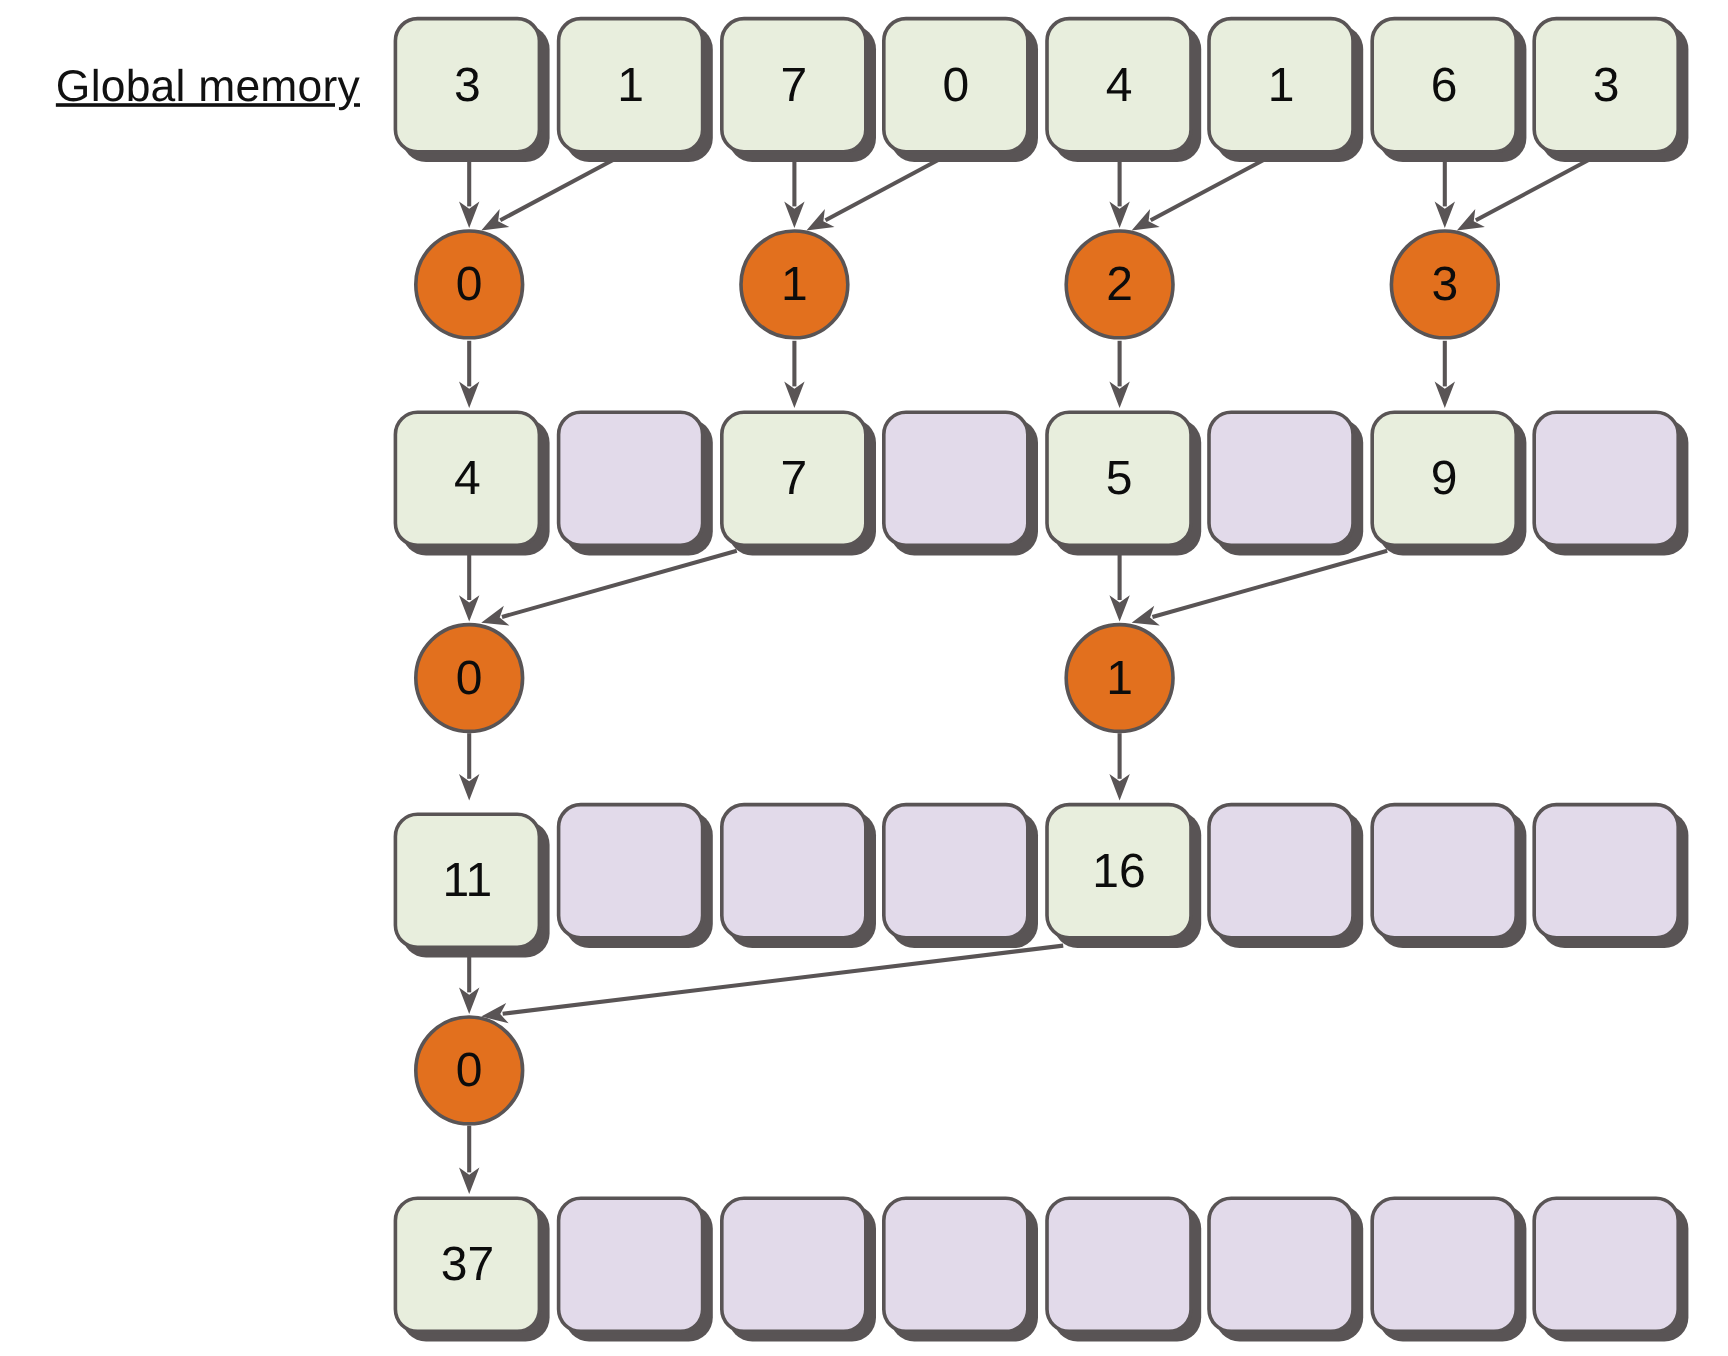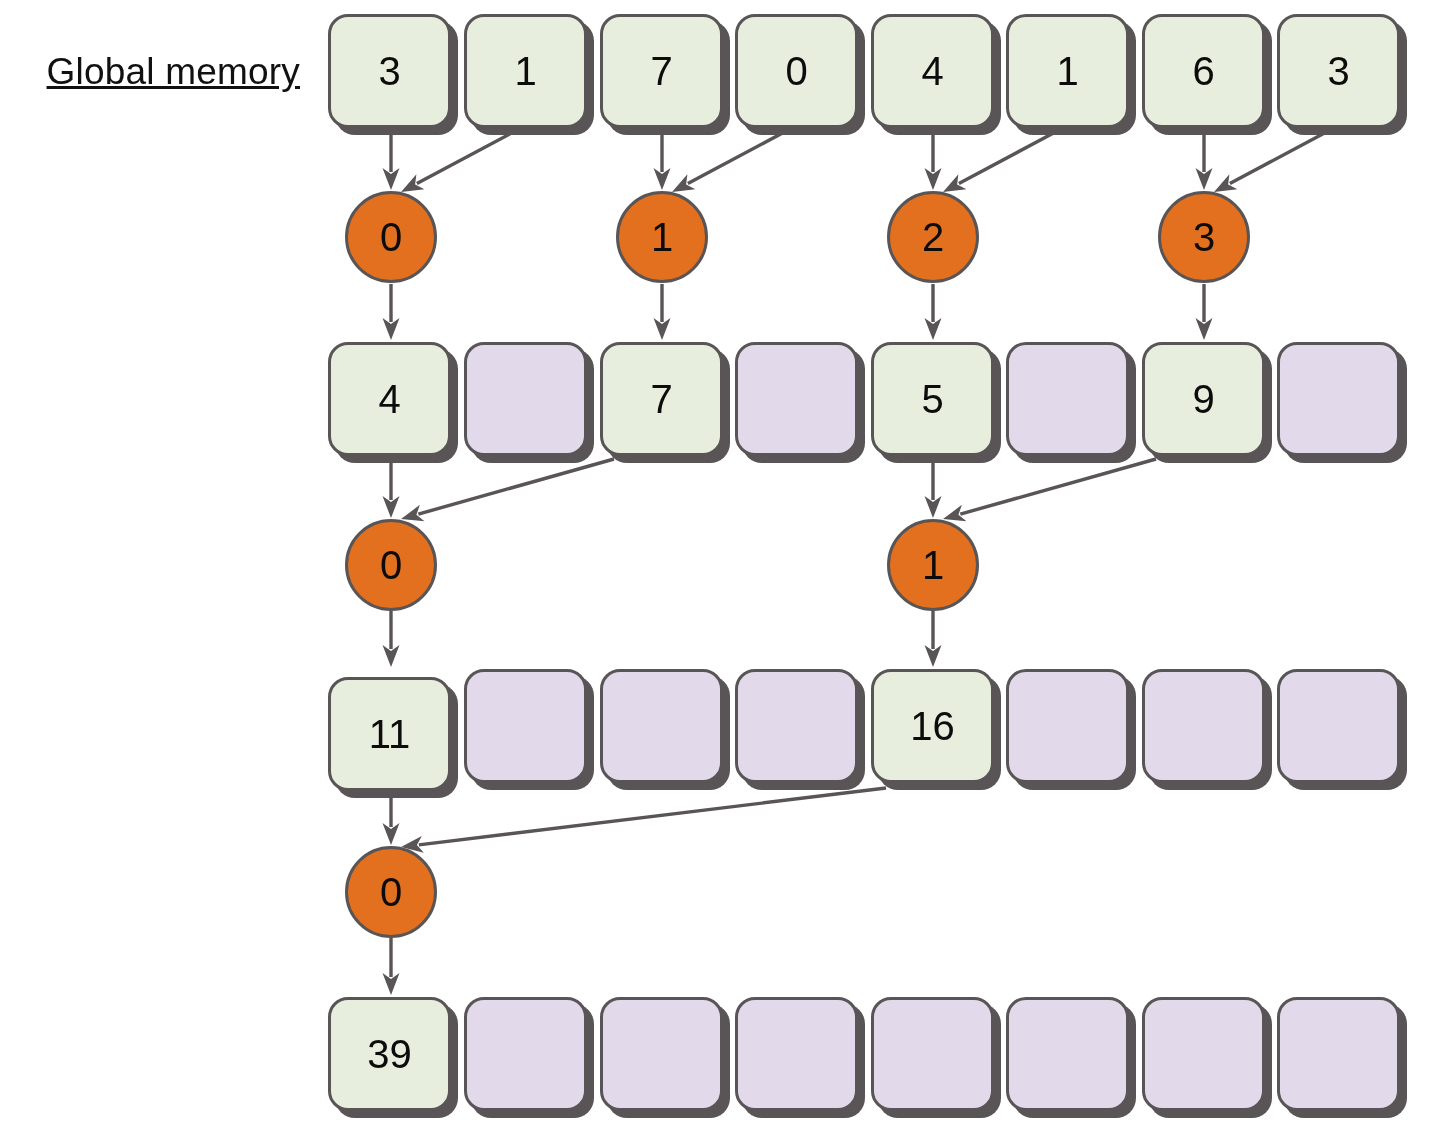--- a/index.html
+++ b/index.html
@@ -187,21 +187,21 @@
     <div class="cell purple" style="left: 1006px; top: 669px;">
       <span></span>
     </div>
     <div class="cell purple" style="left: 1142px; top: 669px;">
       <span></span>
     </div>
     <div class="cell purple" style="left: 1277px; top: 669px;">
       <span></span>
     </div>
     <div class="cell green" style="left: 328px; top: 997px;">
-      <span>39</span>
+      <span>37</span>
     </div>
     <div class="cell purple" style="left: 464px; top: 997px;">
       <span></span>
     </div>
     <div class="cell purple" style="left: 600px; top: 997px;">
       <span></span>
     </div>
     <div class="cell purple" style="left: 735px; top: 997px;">
       <span></span>
     </div>

